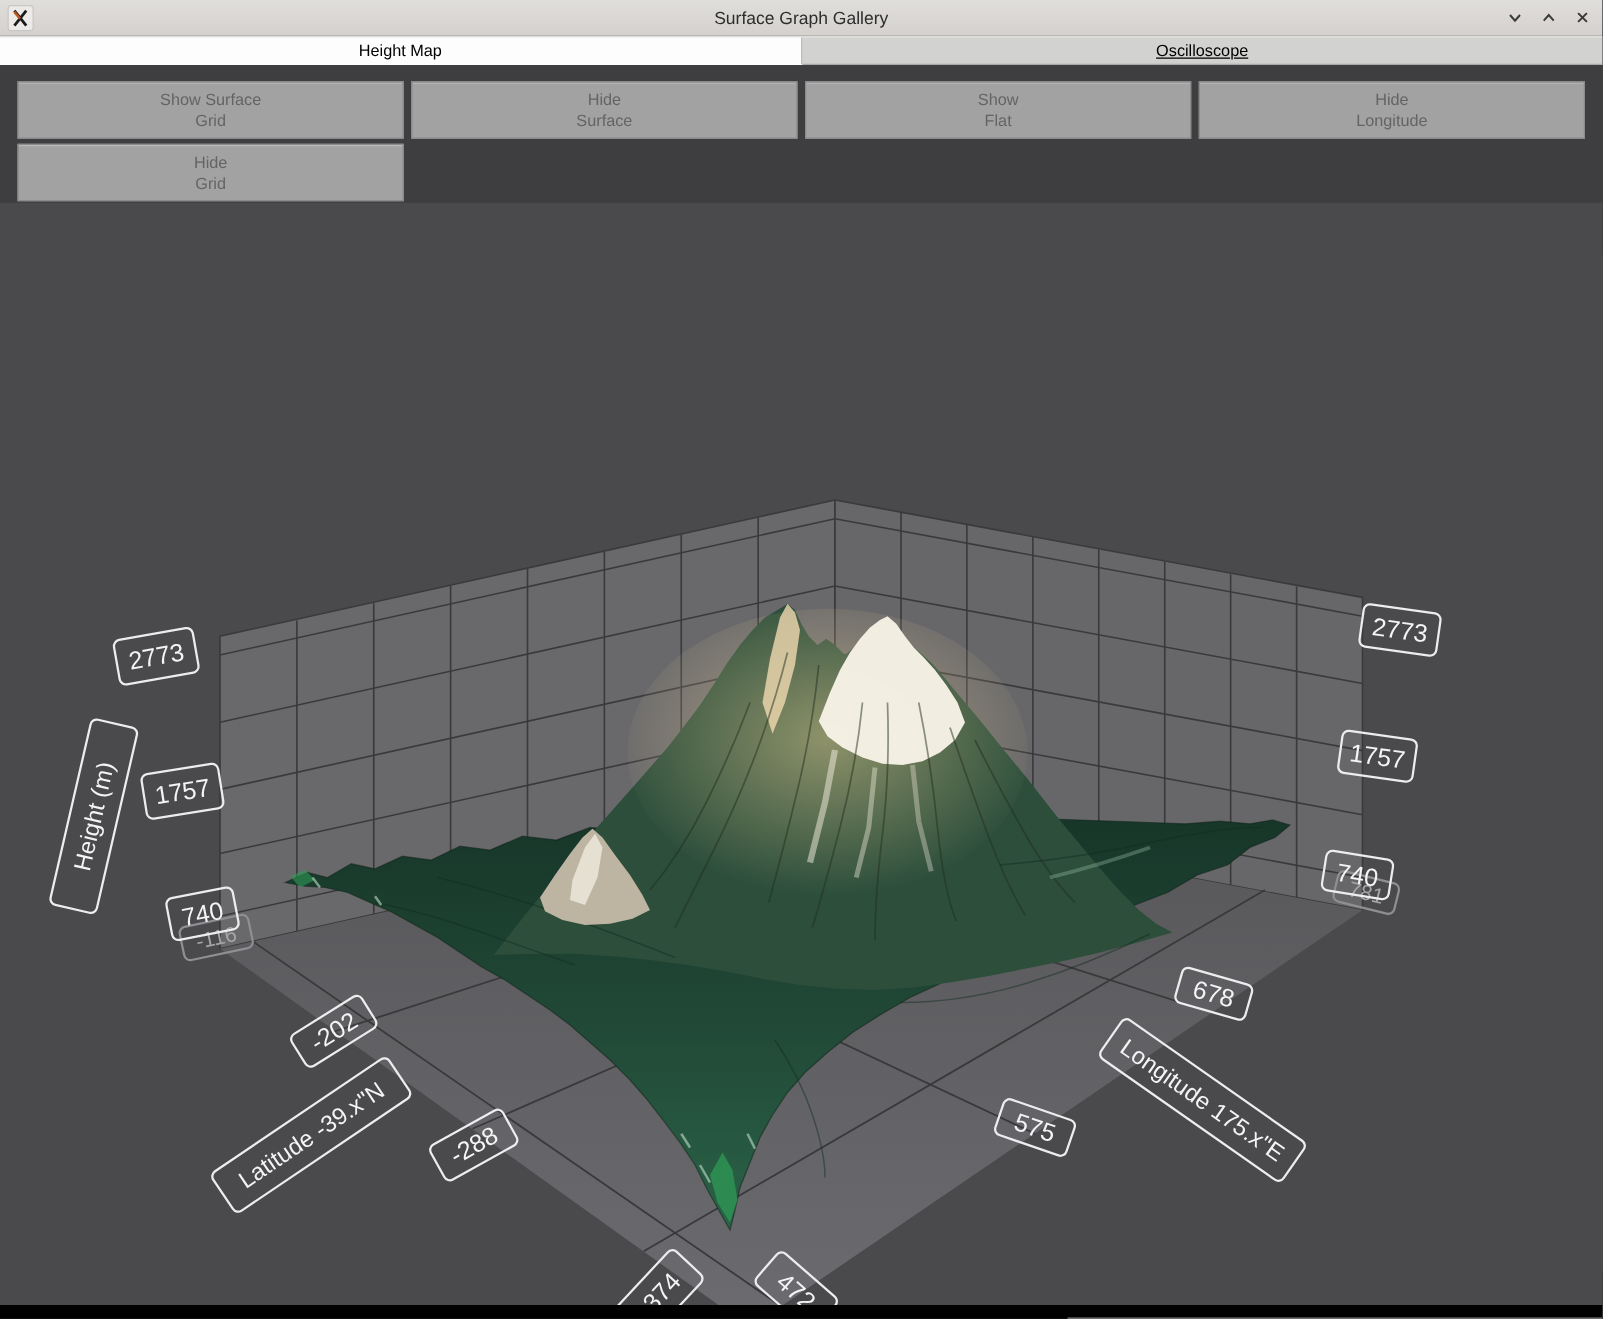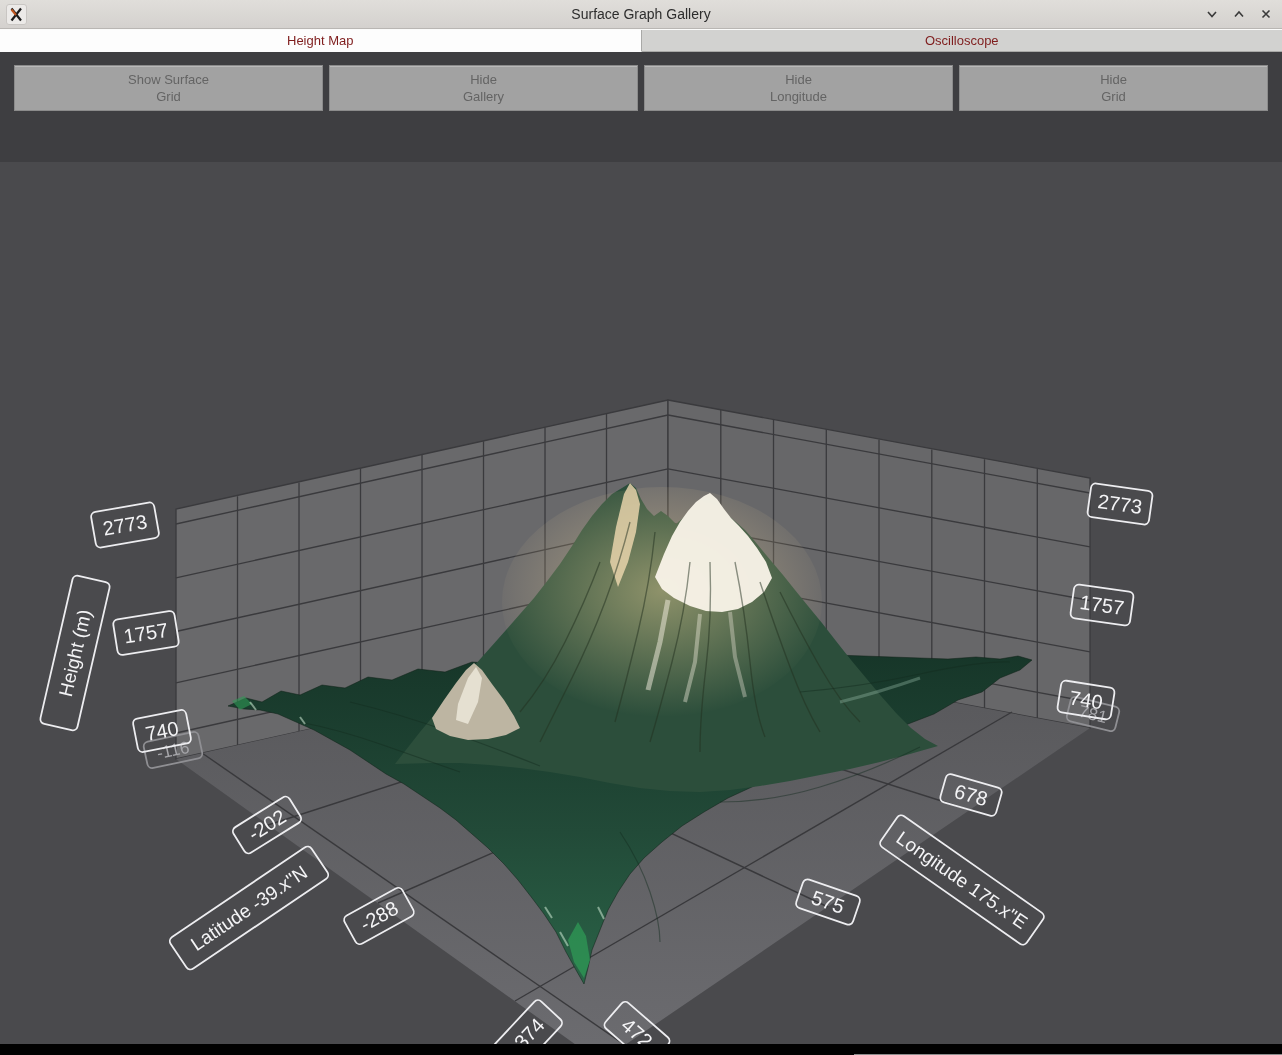--- a/index.html
+++ b/index.html
@@ -9,23 +9,23 @@
   .titlebar{height:28px;background:linear-gradient(#e0deda,#d4d1ce);
     border-bottom:1px solid #b9b6b3;position:relative;}
   .app-icon{position:absolute;left:6px;top:4px;width:19px;height:19px;
     background:#eceae8;border:1px solid #c9c6c3;border-radius:3px;}
   .win-title{position:absolute;left:0;right:0;top:0;height:28px;line-height:28px;
     text-align:center;font-size:14px;color:#2d2d2d;}
   .win-controls{position:absolute;right:8px;top:0;height:28px;display:flex;align-items:center;gap:11px;}
   .win-btn{width:16px;height:16px;display:flex;align-items:center;justify-content:center;cursor:pointer;}
   
   .tabbar{height:22px;display:flex;background:#d2d2d0;border-top:1px solid #fbfbfa;}
-  .tab{flex:1;text-align:center;line-height:21px;font-size:13px;color:#7f1d1d;
+  .tab{flex:1;text-align:center;line-height:21px;font-size:13px;color:#000000;
     background:#d2d2d0;border-right:1px solid #a9a9a7;border-bottom:1px solid #a9a9a7;cursor:pointer;}
-  .tab:last-child{border-right:none;}
+  .tab:last-child{border-right:none;text-decoration:underline;}
   .tab.active{background:#fdfdfd;border-bottom:1px solid #fdfdfd;}
   
   .main{position:relative;height:992px;background:#3e3e41;}
   .toolbar{display:grid;grid-template-columns:repeat(4,1fr);column-gap:6px;row-gap:4px;
     padding:13px 14px 0 14px;}
   .tbtn{height:44px;background:#a2a2a2;border:1px solid #8b8b8b;
     box-shadow:inset 0 1px 0 #b9b9b9;display:flex;flex-direction:column;
     align-items:center;justify-content:center;color:#646464;font-size:13px;line-height:17px;cursor:pointer;}
   .scene{position:absolute;left:0;top:110px;width:1282px;height:882px;}
   
@@ -72,21 +72,25 @@
   </div>
 
   <div class="main">
     <div class="toolbar">
       <div class="tbtn">
         <span>Show Surface</span>
         <span>Grid</span>
       </div>
       <div class="tbtn">
         <span>Hide</span>
-        <span>Gallery</span>
+        <span>Surface</span>
+      </div>
+      <div class="tbtn">
+        <span>Show</span>
+        <span>Flat</span>
       </div>
       <div class="tbtn">
         <span>Hide</span>
         <span>Longitude</span>
       </div>
       <div class="tbtn">
         <span>Hide</span>
         <span>Grid</span>
       </div>
     </div>

